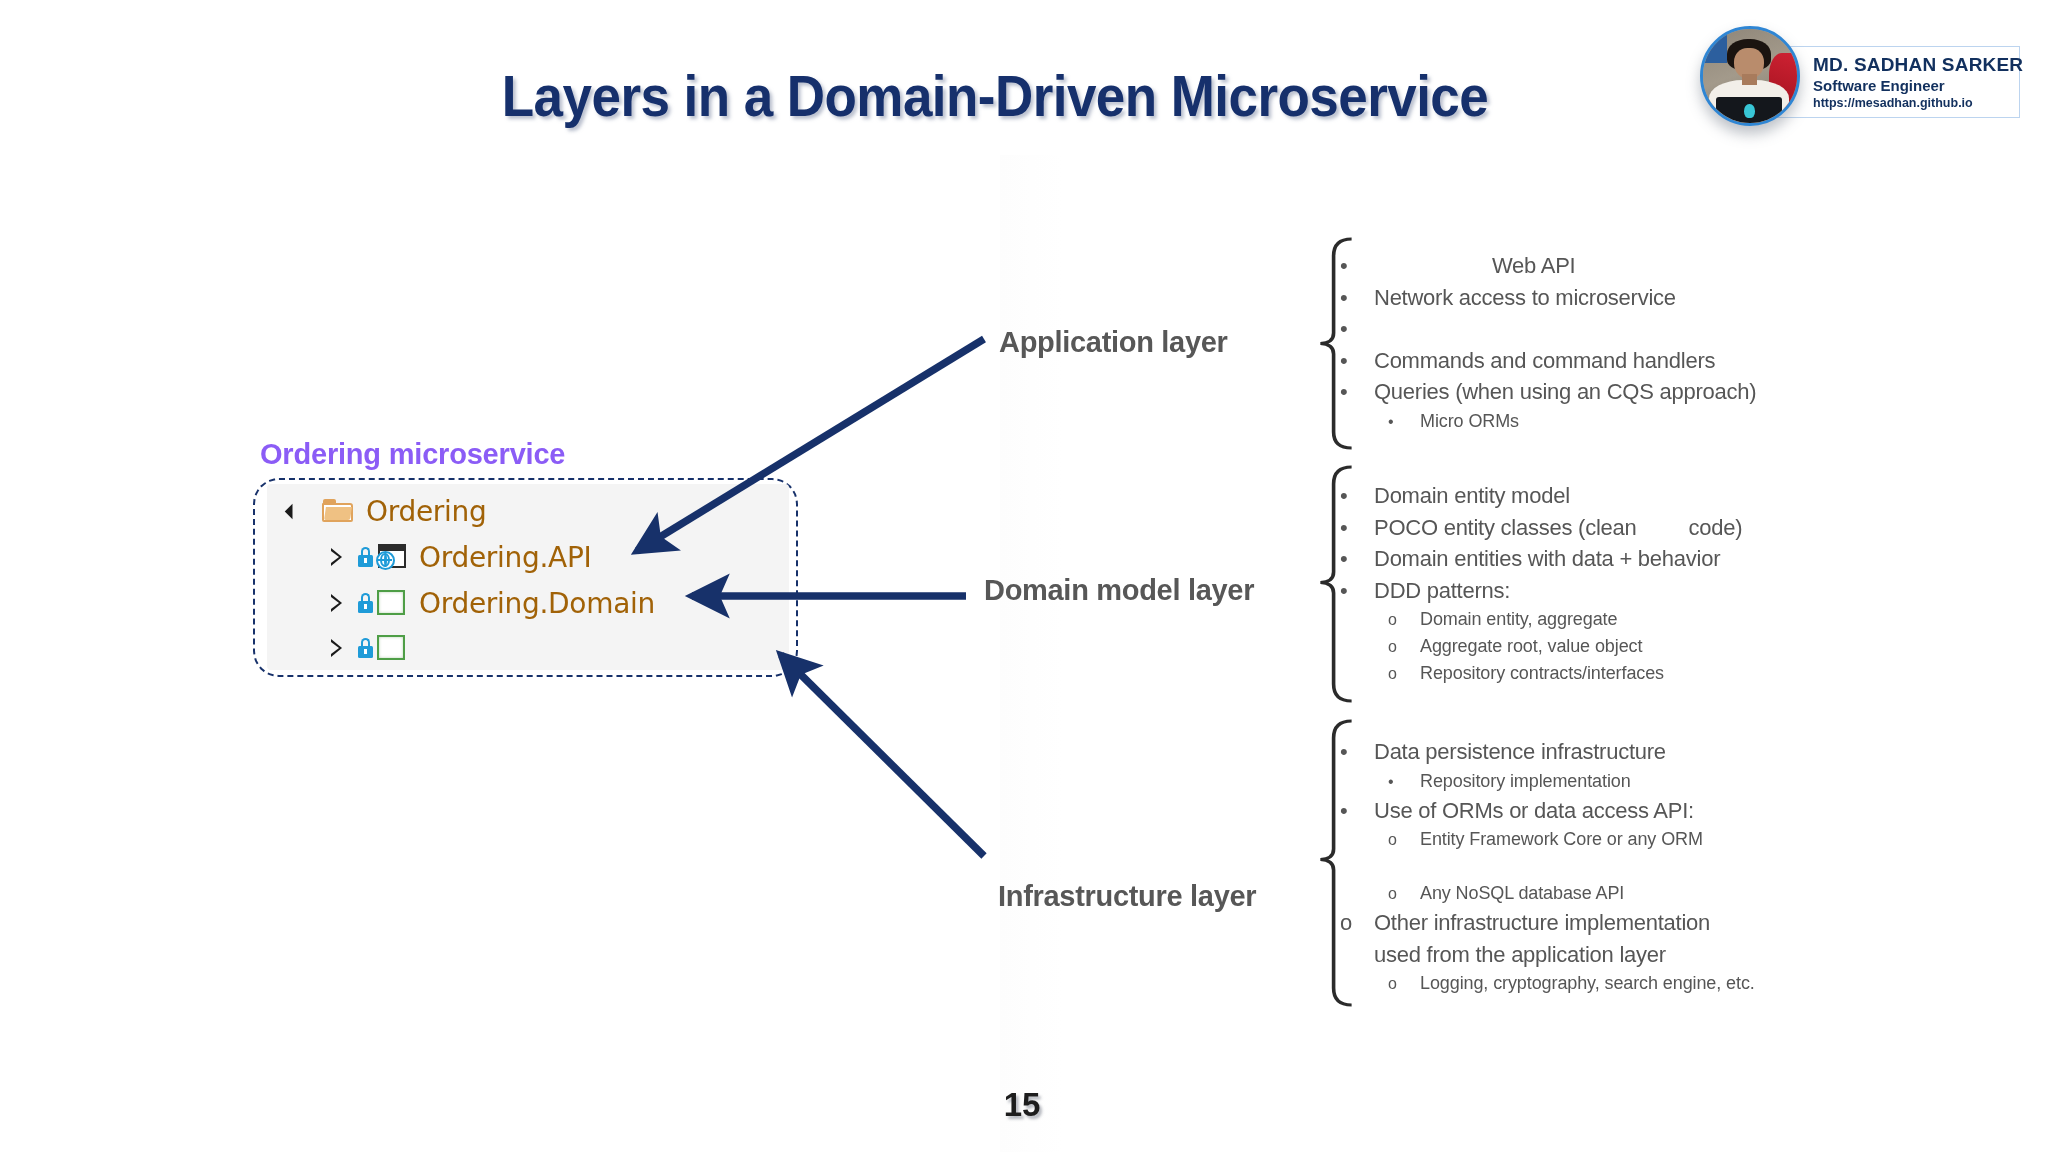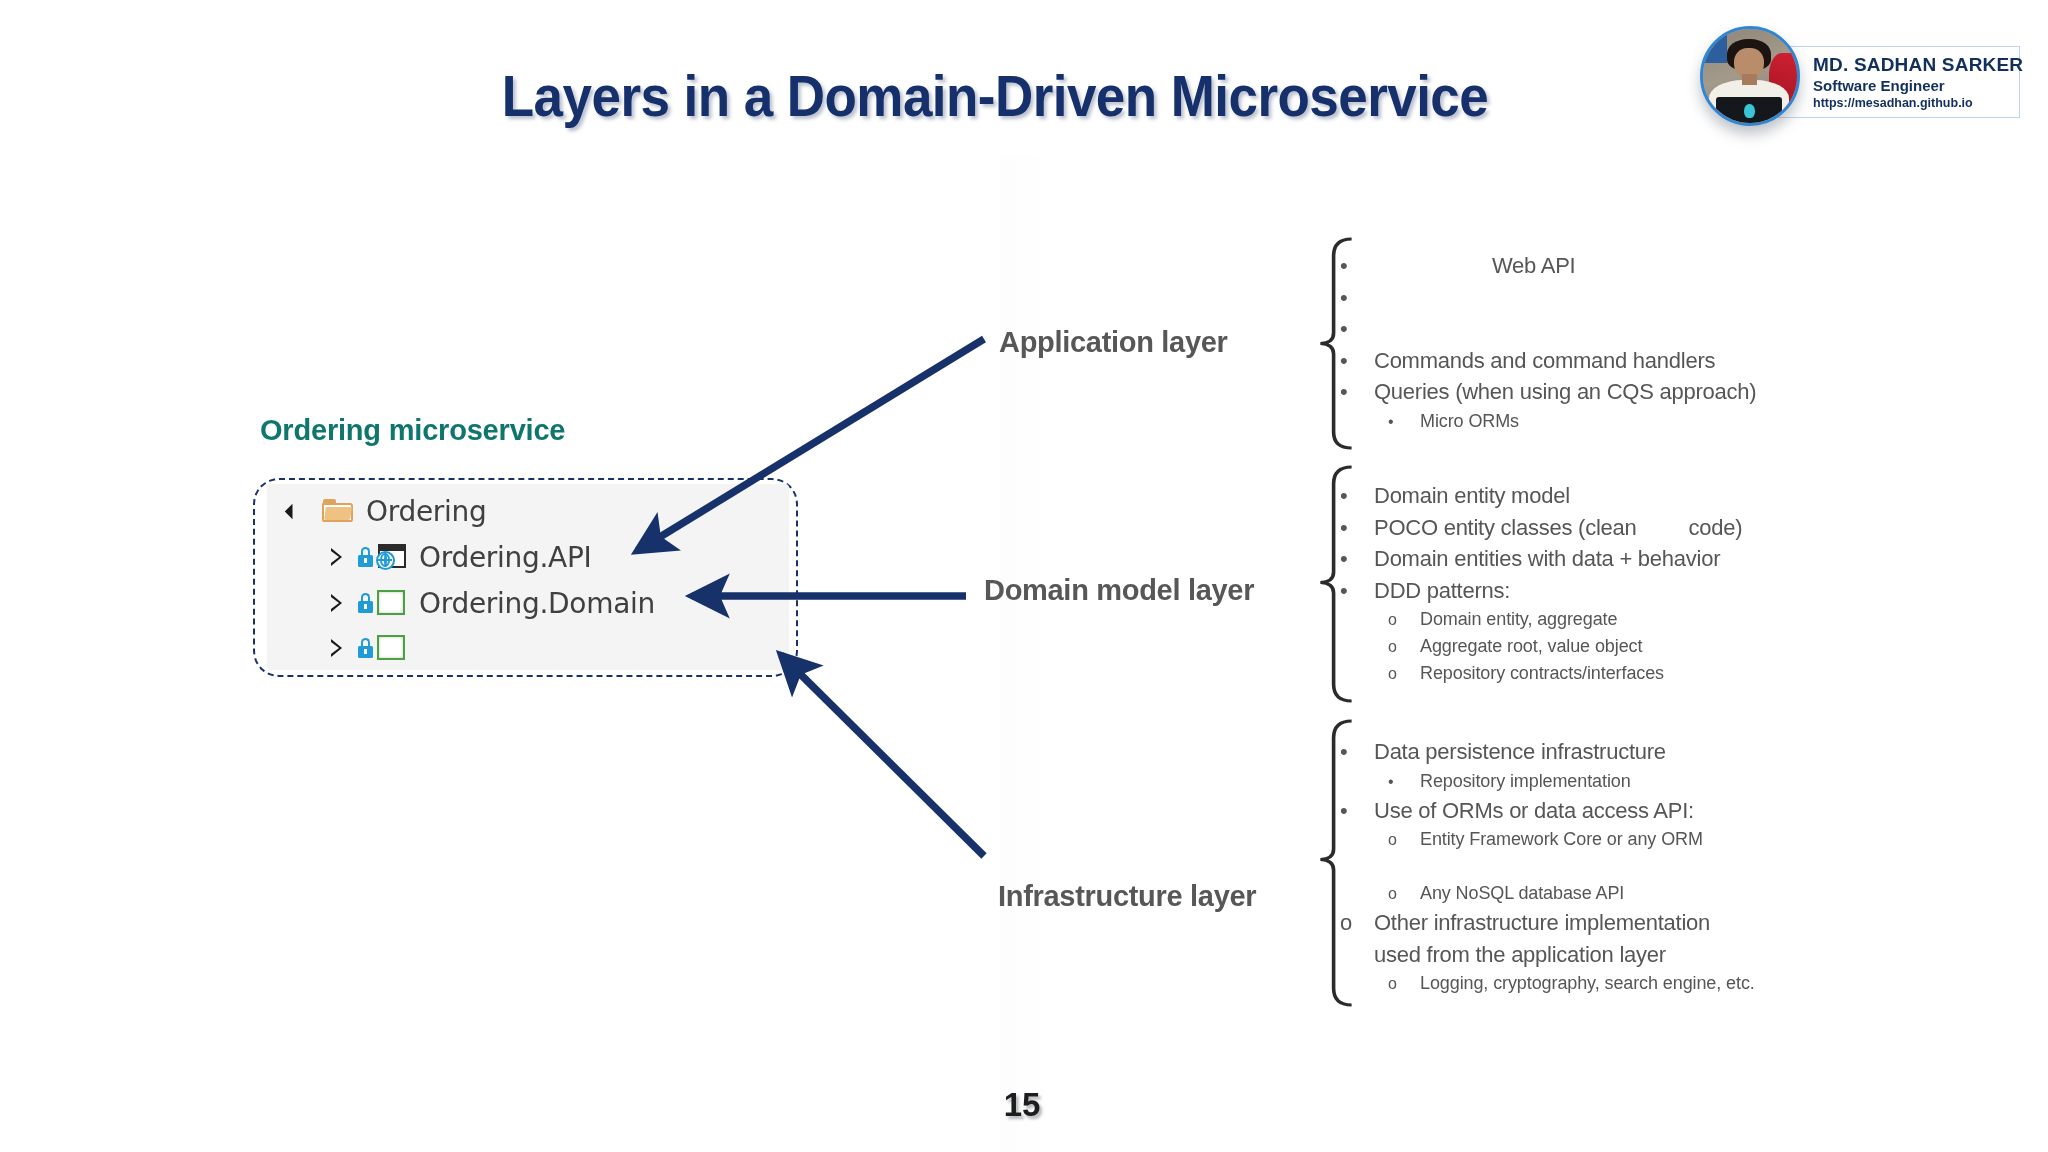--- a/index.html
+++ b/index.html
@@ -100,23 +100,23 @@
                       background:#b98c6c; border-radius:46% 46% 52% 52%; }
   #badge .ph-neck   { left:41%; top:48%; width:16%; height:12%; background:#a87b5c; }
   #badge .ph-laptop { left:14%; top:72%; width:70%; height:30%;
                       background:#14171c; border-radius:3px; }
   #badge .ph-logo   { left:44%; top:80%; width:11%; height:15%;
                       background:#38c6d6; border-radius:50% 50% 45% 45%; }
 
   
   #tree-caption {
     position: absolute;
-    left: 260px; top: 414px;
+    left: 260px; top: 438px;
     font-size: 29px; font-weight: bold;
-    color: #0f766e;
+    color: #8b5cf6;
     white-space: nowrap;
     letter-spacing: -0.2px;
   }
 
   
   #tree-wrap {
     position: absolute;
     left: 253px; top: 478px;
     width: 545px; height: 199px;
     border: 2.5px dashed #17316a;
@@ -138,21 +138,21 @@
     align-items: center;
     white-space: nowrap;
   }
   .trow.r0 { top: 4px;  padding-left: 20px; }
   .trow.r1 { top: 50px; padding-left: 64px; }
   .trow.r2 { top: 96px; padding-left: 64px; }
   .trow.r3 { top: 141px; padding-left: 64px; }
   .tlabel {
     font-family: "DejaVu Sans", sans-serif;
     font-size: 28px;
-    color: #404040;
+    color: #a16207;
     letter-spacing: -0.3px;
   }
 
   
   .exp-open {
     width: 0; height: 0;
     border-left: 11px solid #1a1a1a;
     border-top: 11px solid transparent;
     border-bottom: 0 solid transparent;
     transform: rotate(45deg);
@@ -487,20 +487,21 @@
     <svg class="brace" viewBox="0 0 30 215" width="30" height="215" preserveAspectRatio="none">
       <path d="M 28 3 Q 13 3 13 20 L 13 97 Q 13 107 2 107.5 Q 13 108 13 118 L 13 196 Q 13 212 28 212" fill="none" stroke="#2b2b2b" stroke-width="3"></path>
     </svg>
     <div class="bullets">
       <div class="bl lv1">
         <span class="mk">•</span>
         <span class="tx"><span class="indent-pad"></span><span>Web API</span></span>
       </div>
       <div class="bl lv1">
         <span class="mk">•</span>
+        <span class="tx">Network access to microservice</span>
       </div>
       <div class="bl lv1">
         <span class="mk">•</span>
       </div>
       <div class="bl lv1">
         <span class="mk">•</span>
         <span class="tx">Commands and command handlers</span>
       </div>
       <div class="bl lv1">
         <span class="mk">•</span>

